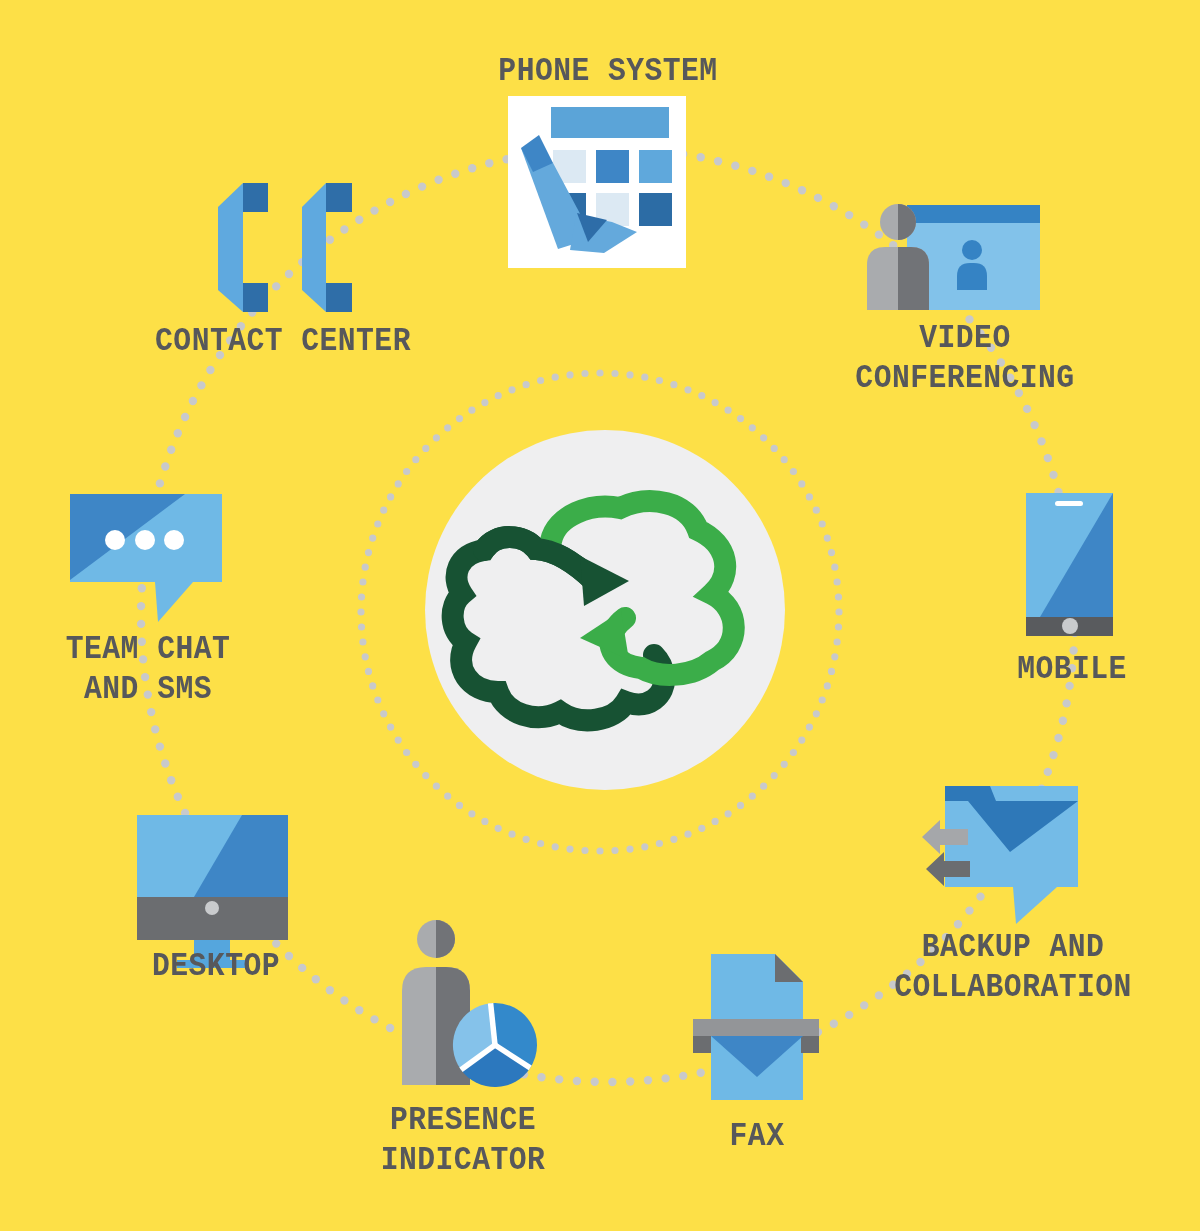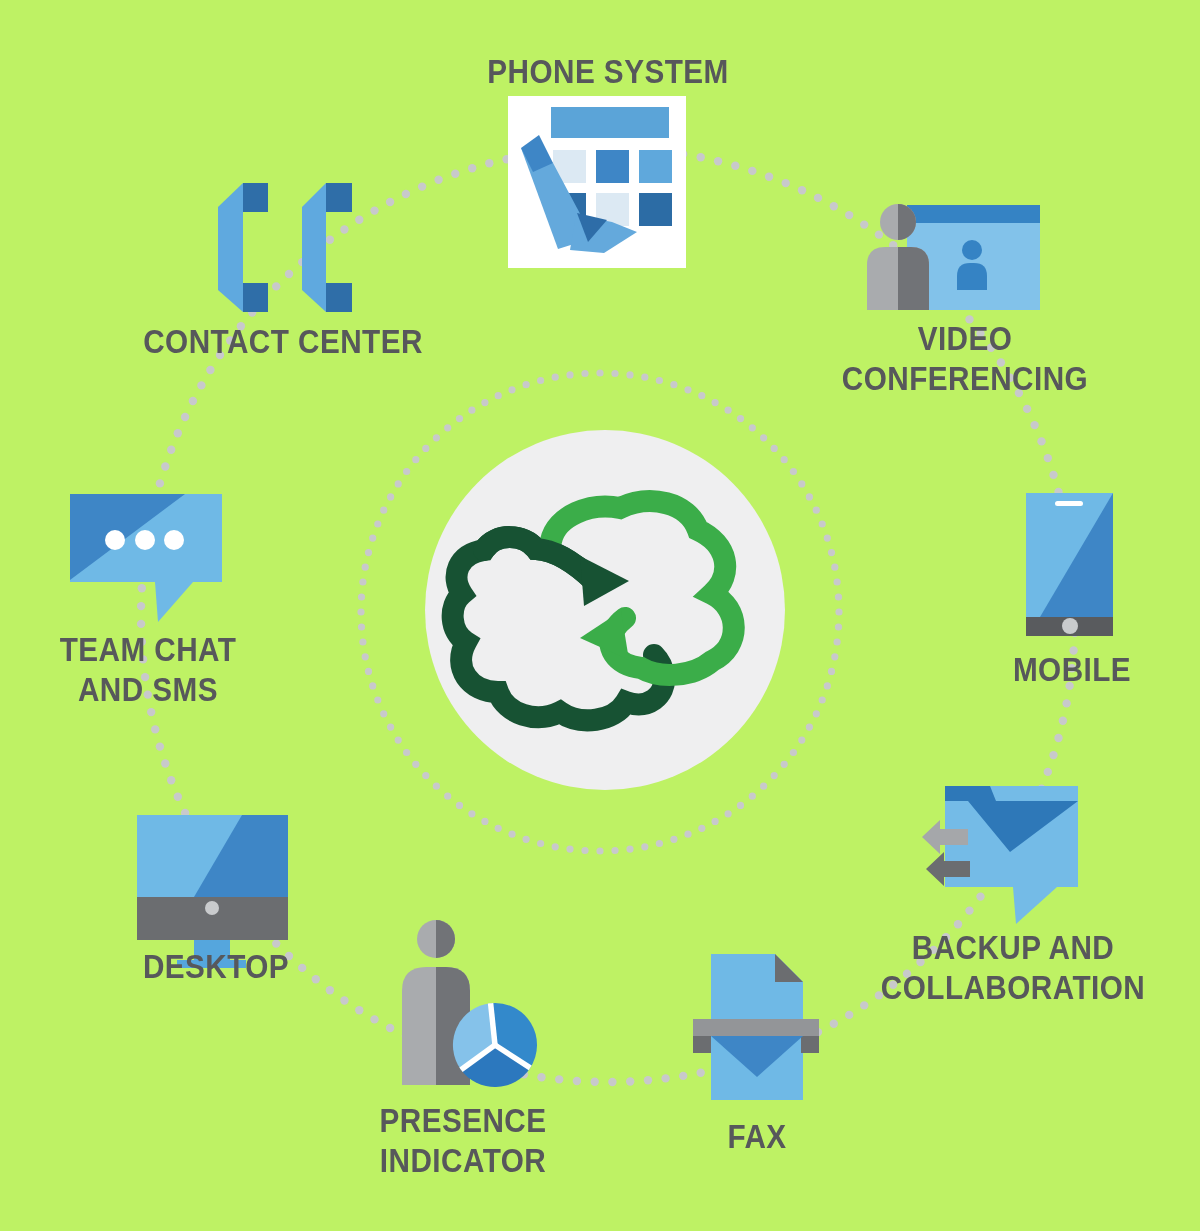--- a/index.html
+++ b/index.html
@@ -1,17 +1,17 @@
 <!DOCTYPE html>
 <html><head>
 <meta charset="utf-8">
 <style>
   html,body{margin:0;padding:0;background:#ffffff;}
-  .stage{position:relative;width:1200px;height:1231px;background:#bef264;overflow:hidden;
-         font-family:Liberation Sans, sans-serif;}
+  .stage{position:relative;width:1200px;height:1231px;background:#fde047;overflow:hidden;
+         font-family:Liberation Mono, monospace;}
   .stage svg{position:absolute;left:0;top:0;}
   .label{position:absolute;font-weight:700;font-size:33px;line-height:40px;
          color:#57585B;white-space:nowrap;text-align:center;letter-spacing:.5px;
          transform:translate(-50%,-50%) scaleX(.9);}
   .label span{display:block;}
 </style>
 </head>
 <body>
 
 <div class="stage">

